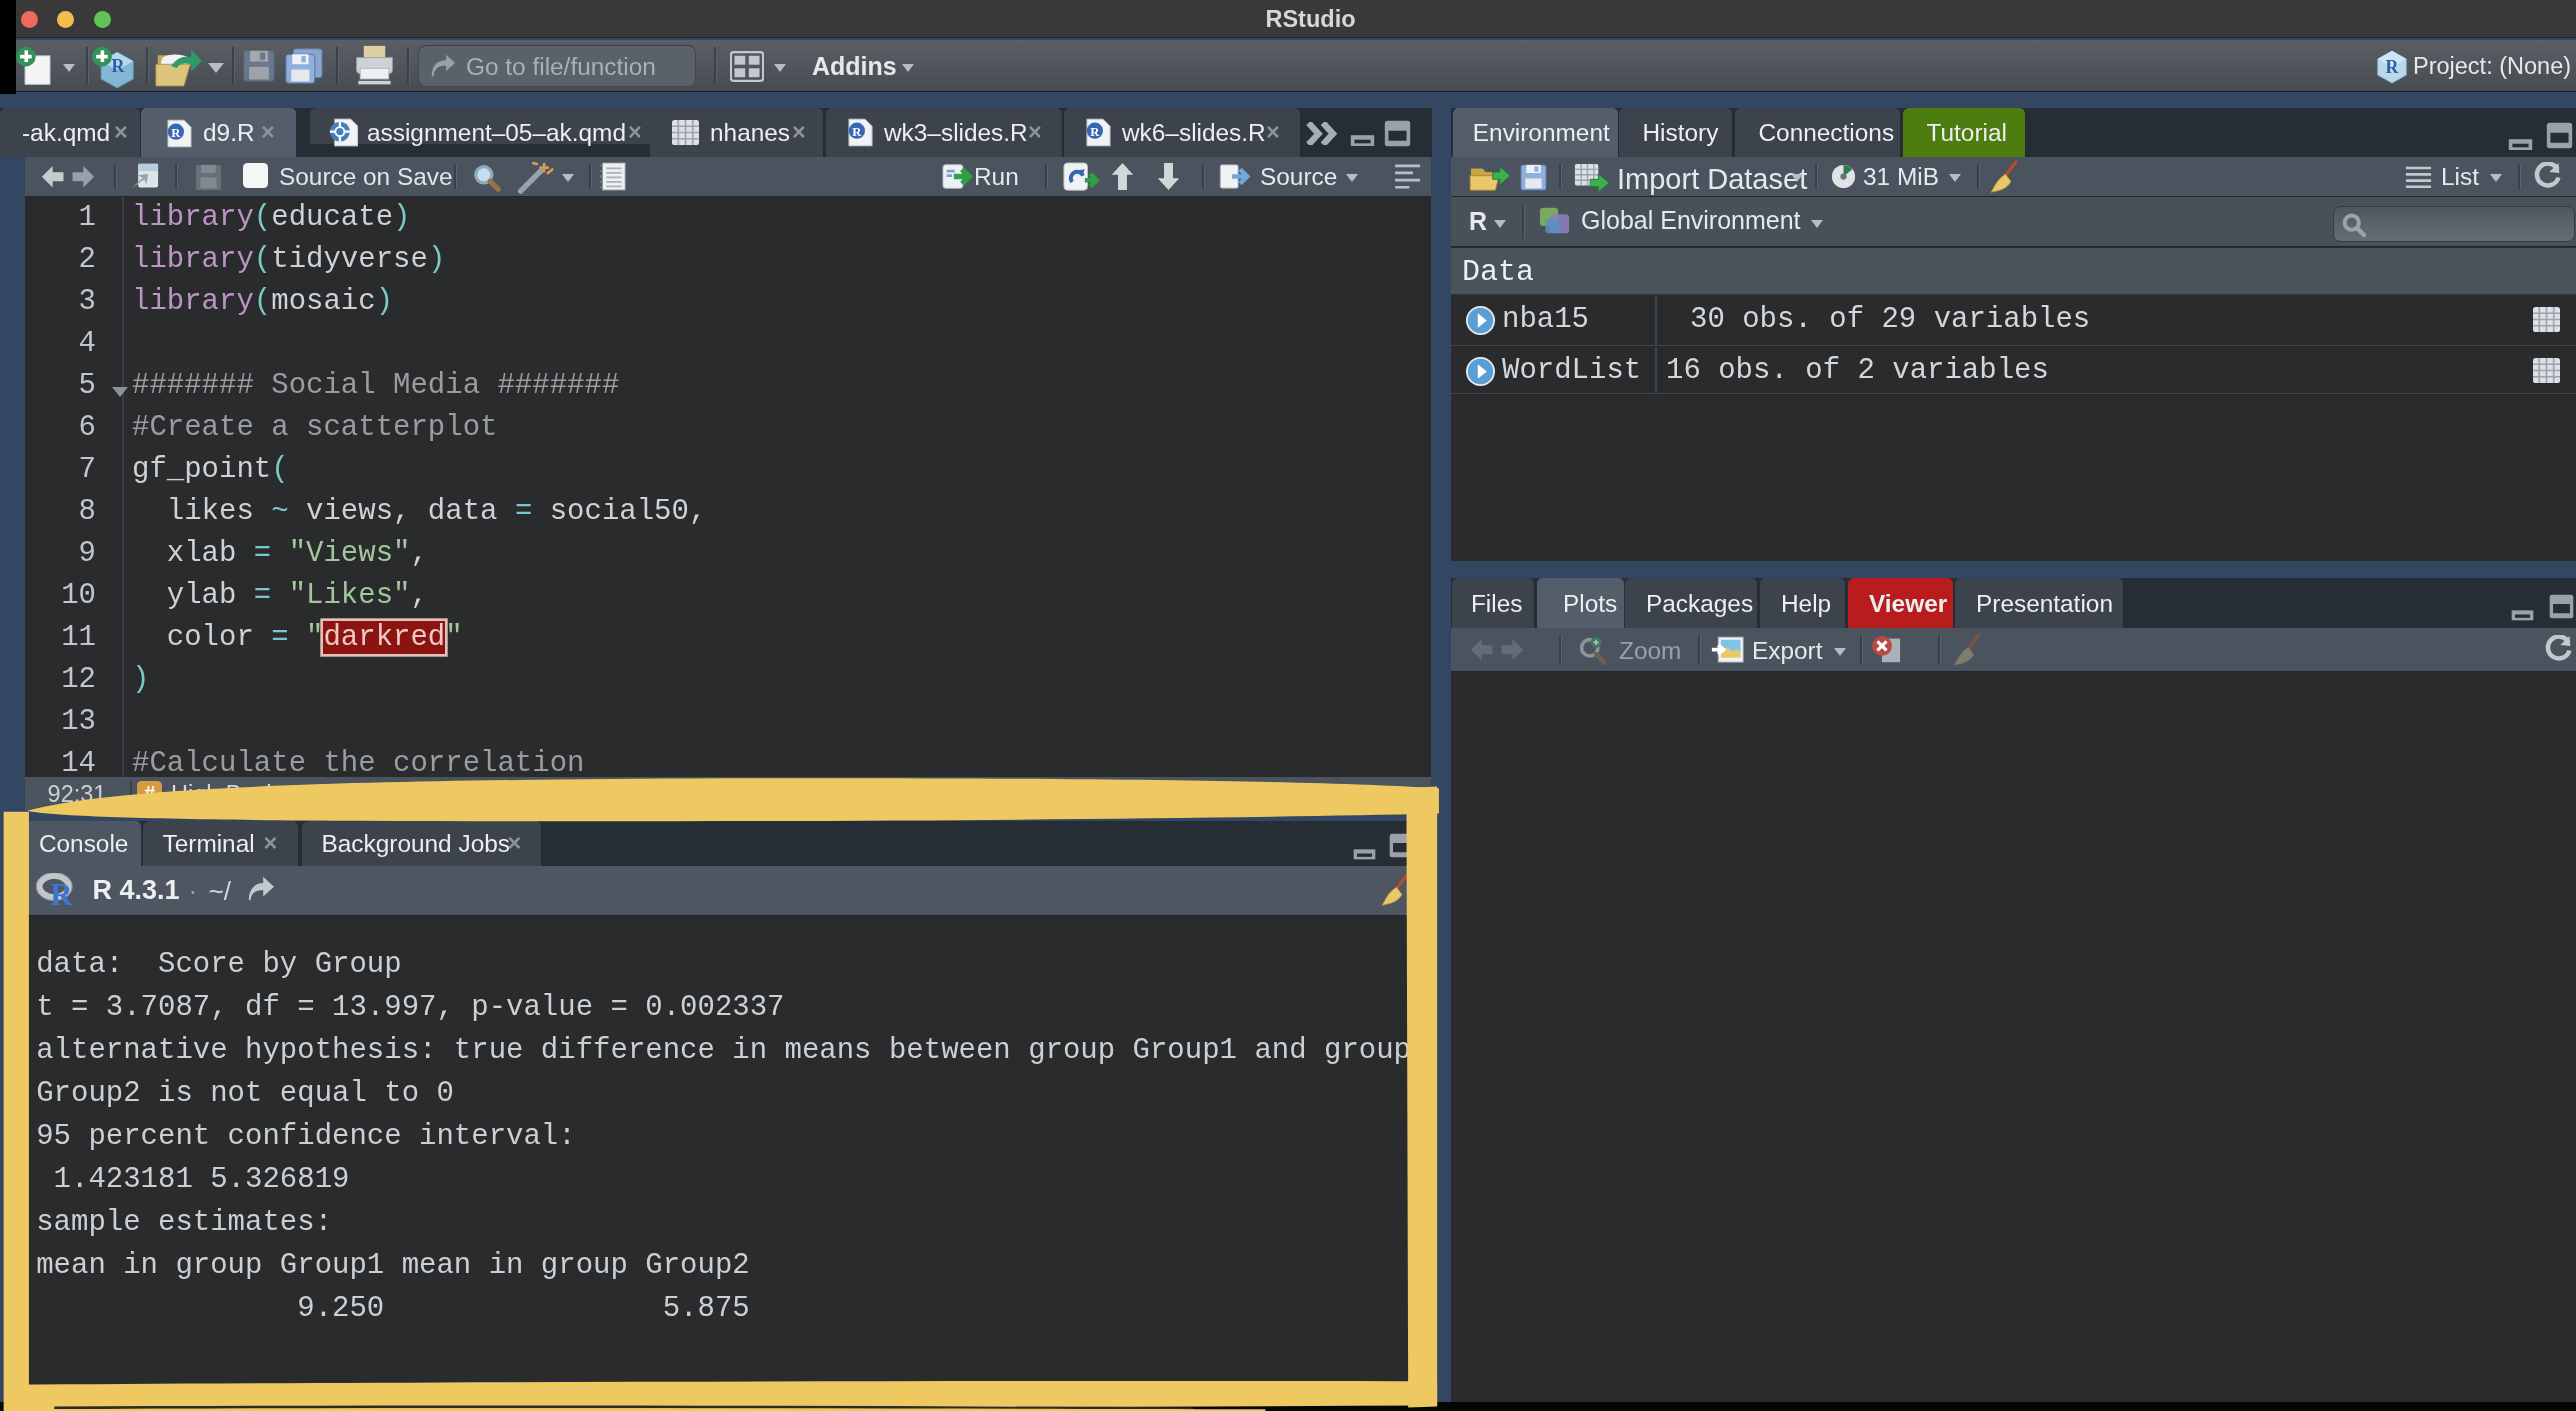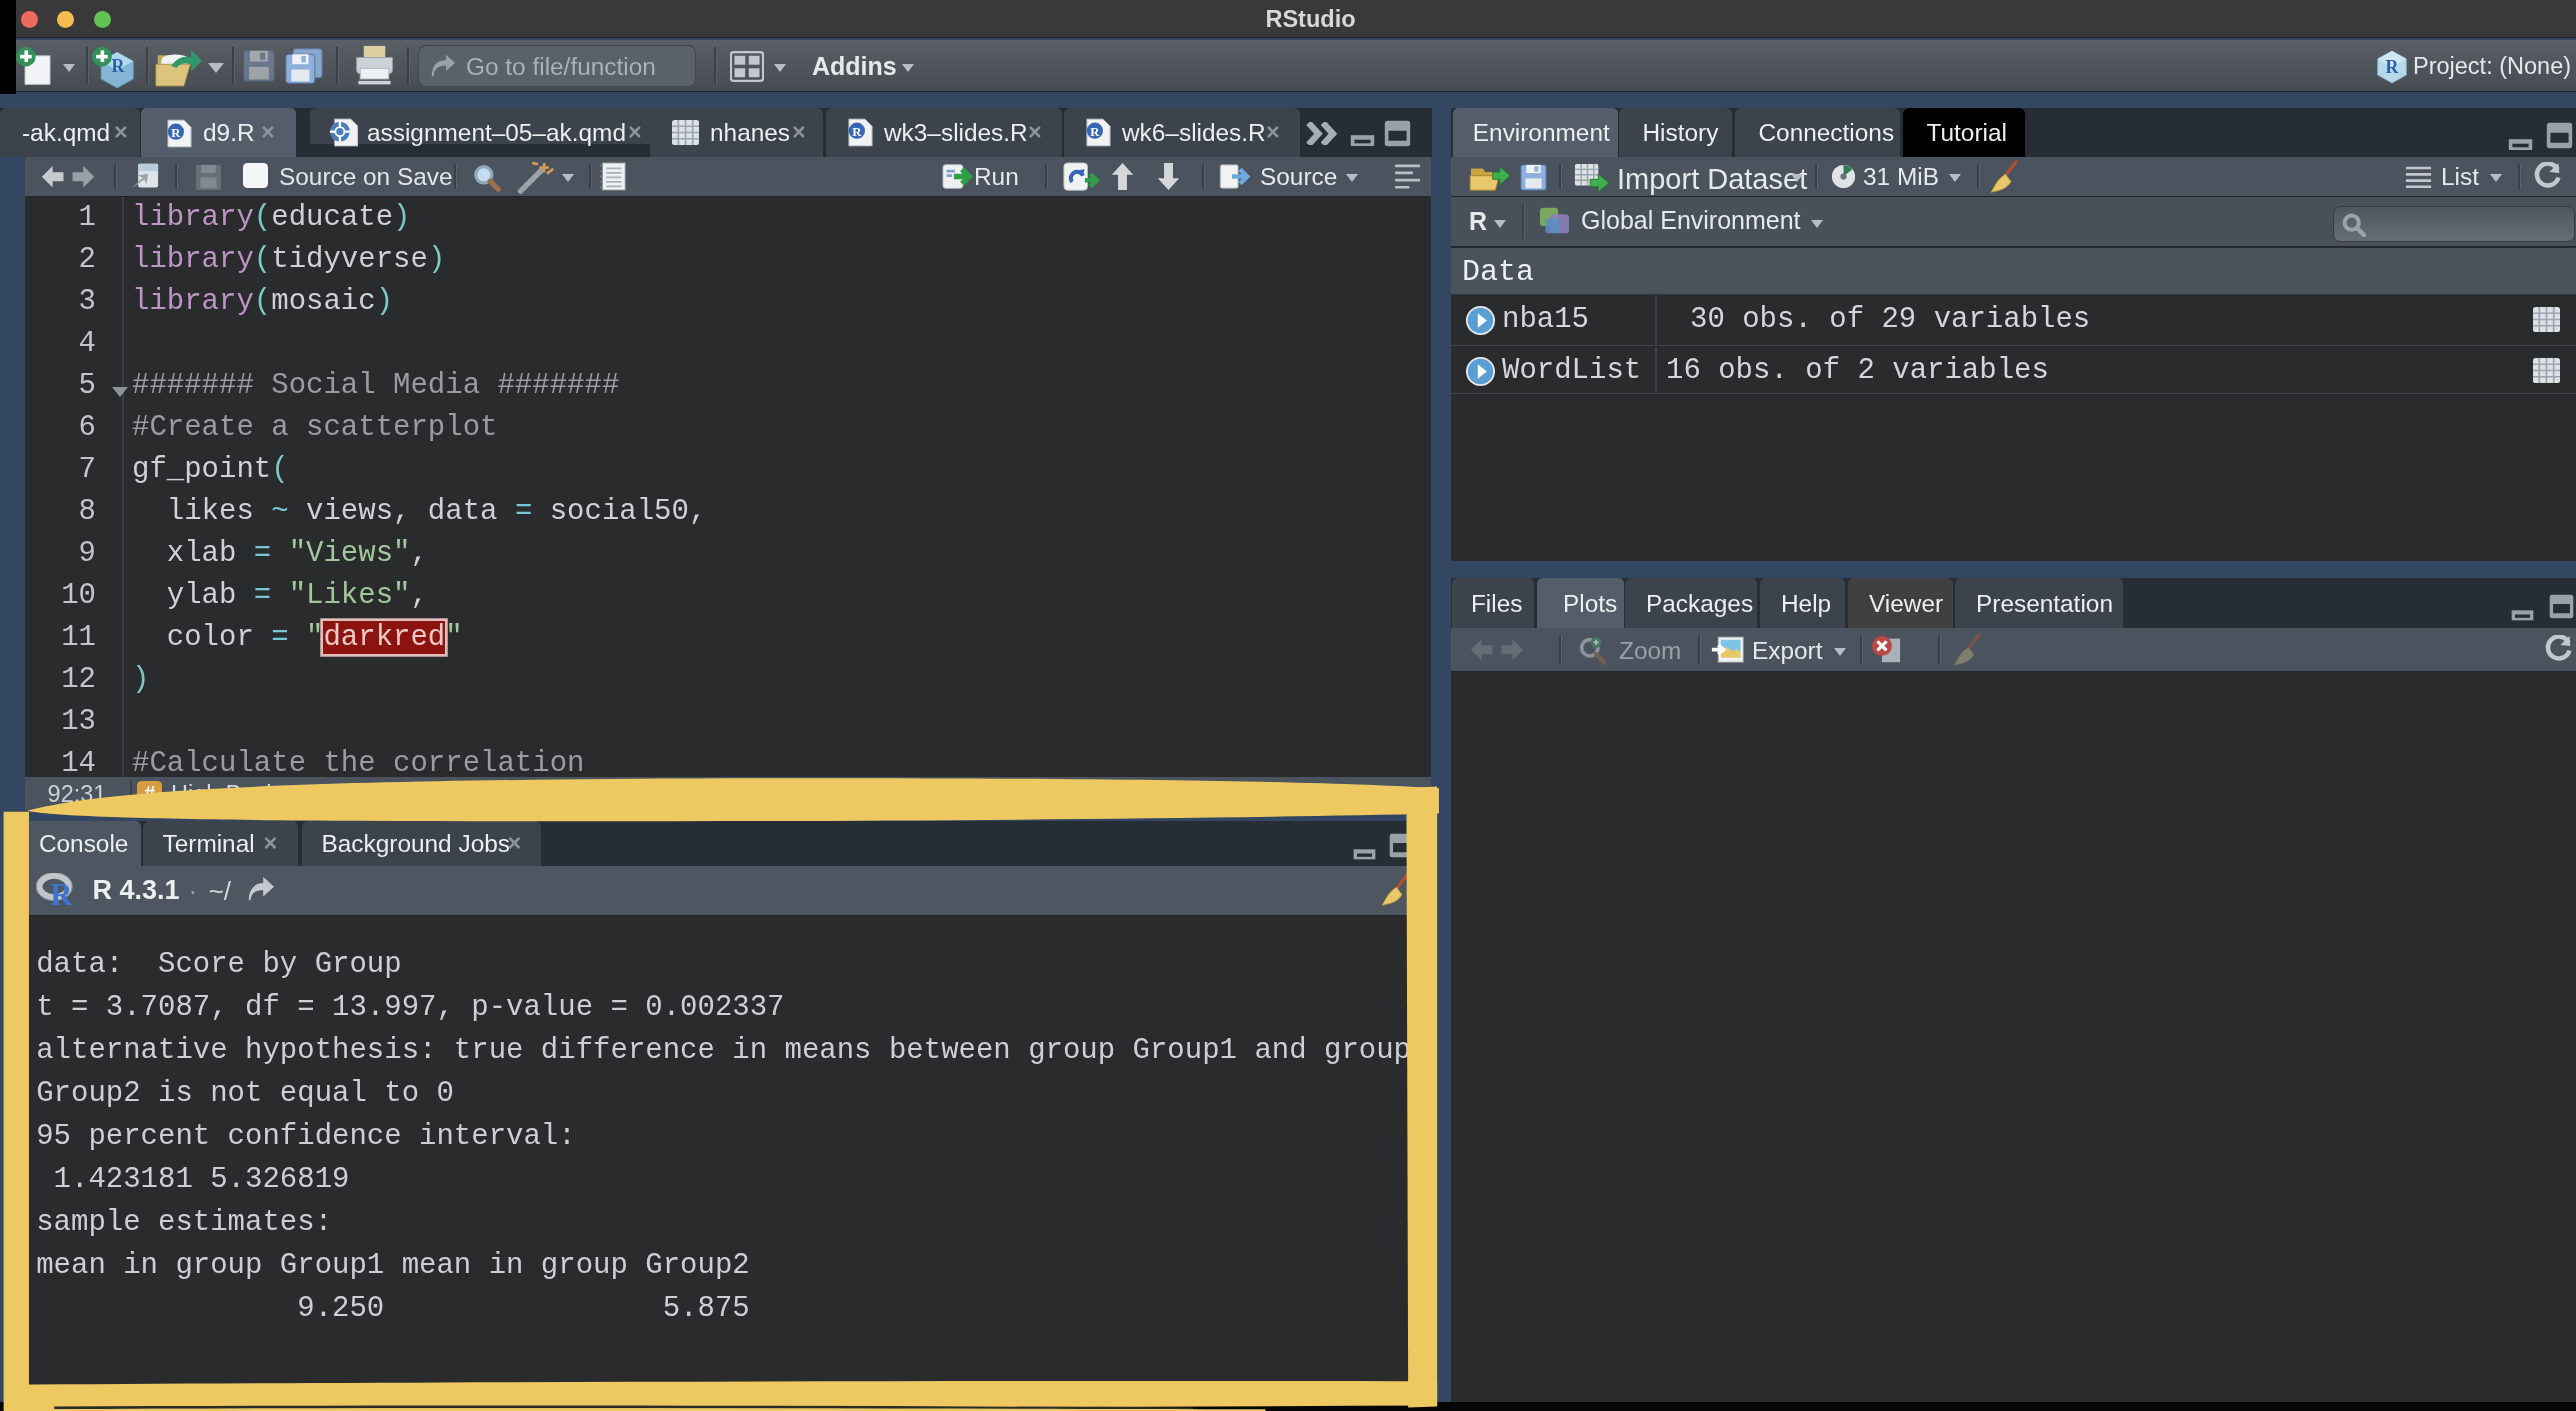--- a/index.html
+++ b/index.html
@@ -280,21 +280,21 @@
   <div class="abs" style="left:0;top:0;width:1125px;height:49px;background:#272d35;"></div>
   <div class="abs" style="left:1.8px;top:0;width:165px;height:51px;background:#545e6a;border-radius:5.4px 5.4px 0 0;">
     <span class="abs tabtxt" style="left:20px;top:11px;">Environment</span>
   </div>
   <div class="abs" style="left:168px;top:0;width:114px;height:49px;background:#3c434d;border-right:1.8px solid #262b32;border-radius:6.3px 6.3px 0 0;">
     <span class="abs tabtxt" style="left:23.5px;top:11px;">History</span>
   </div>
   <div class="abs" style="left:284px;top:0;width:166px;height:49px;background:#3c434d;border-right:1.8px solid #262b32;border-radius:6.3px 6.3px 0 0;">
     <span class="abs tabtxt" style="left:23.5px;top:11px;">Connections</span>
   </div>
-  <div class="abs" style="left:452px;top:0;width:123px;height:49px;background:#000000;border-right:1.8px solid #262b32;border-radius:6.3px 6.3px 0 0;">
+  <div class="abs" style="left:452px;top:0;width:123px;height:49px;background:#4d7c0f;border-right:1.8px solid #262b32;border-radius:6.3px 6.3px 0 0;">
     <span class="abs tabtxt" style="left:23.5px;top:11px;">Tutorial</span>
   </div>
   <svg class="abs" style="left:1056px;top:22px;" width="27" height="22" viewBox="0 0 30 24">
     <path d="M2 10 h26 v12 h-26 z" fill="#9aa1a8"></path>
       <rect x="6" y="15" width="18" height="4" fill="#272d35"></rect>
   </svg>
   <svg class="abs" style="left:1094px;top:12.7px;" width="29" height="29" viewBox="0 0 32 32">
     <path d="M5 2 h22 a3 3 0 0 1 3 3 v22 a3 3 0 0 1 -3 3 h-22 a3 3 0 0 1 -3 -3 v-22 a3 3 0 0 1 3 -3 z M6 13 v11 h20 v-11 z" fill="#9aa1a8" fill-rule="evenodd"></path>
   </svg>
 
@@ -402,21 +402,21 @@
   </div>
   <div class="abs" style="left:86px;top:0;width:87px;height:52px;background:#545e6a;border-radius:5.4px 5.4px 0 0;">
     <span class="abs tabtxt" style="left:26px;top:11.8px;text-align:right;">Plots</span>
   </div>
   <div class="abs" style="left:174px;top:0;width:133px;height:50px;background:#3c434d;border-right:1.8px solid #262b32;border-radius:6.3px 6.3px 0 0;">
     <span class="abs tabtxt" style="left:21px;top:11.8px;">Packages</span>
   </div>
   <div class="abs" style="left:309px;top:0;width:86px;height:50px;background:#3c434d;border-right:1.8px solid #262b32;border-radius:6.3px 6.3px 0 0;">
     <span class="abs tabtxt" style="left:21px;top:11.8px;">Help</span>
   </div>
-  <div class="abs" style="left:397px;top:0;width:106px;height:50px;background:#404040;border-right:1.8px solid #262b32;border-radius:6.3px 6.3px 0 0;">
+  <div class="abs" style="left:397px;top:0;width:106px;height:50px;background:#b91c1c;border-right:1.8px solid #262b32;border-radius:6.3px 6.3px 0 0;font-weight:bold;">
     <span class="abs tabtxt" style="left:21px;top:11.8px;">Viewer</span>
   </div>
   <div class="abs" style="left:504px;top:0;width:169px;height:50px;background:#3c434d;border-right:1.8px solid #262b32;border-radius:6.3px 6.3px 0 0;">
     <span class="abs tabtxt" style="left:21px;top:11.8px;">Presentation</span>
   </div>
   <svg class="abs" style="left:1059px;top:23.5px;" width="25" height="20" viewBox="0 0 30 24">
     <path d="M2 10 h26 v12 h-26 z" fill="#9aa1a8"></path>
       <rect x="6" y="15" width="18" height="4" fill="#272d35"></rect>
   </svg>
   <svg class="abs" style="left:1097px;top:14.5px;" width="27" height="27" viewBox="0 0 32 32">

